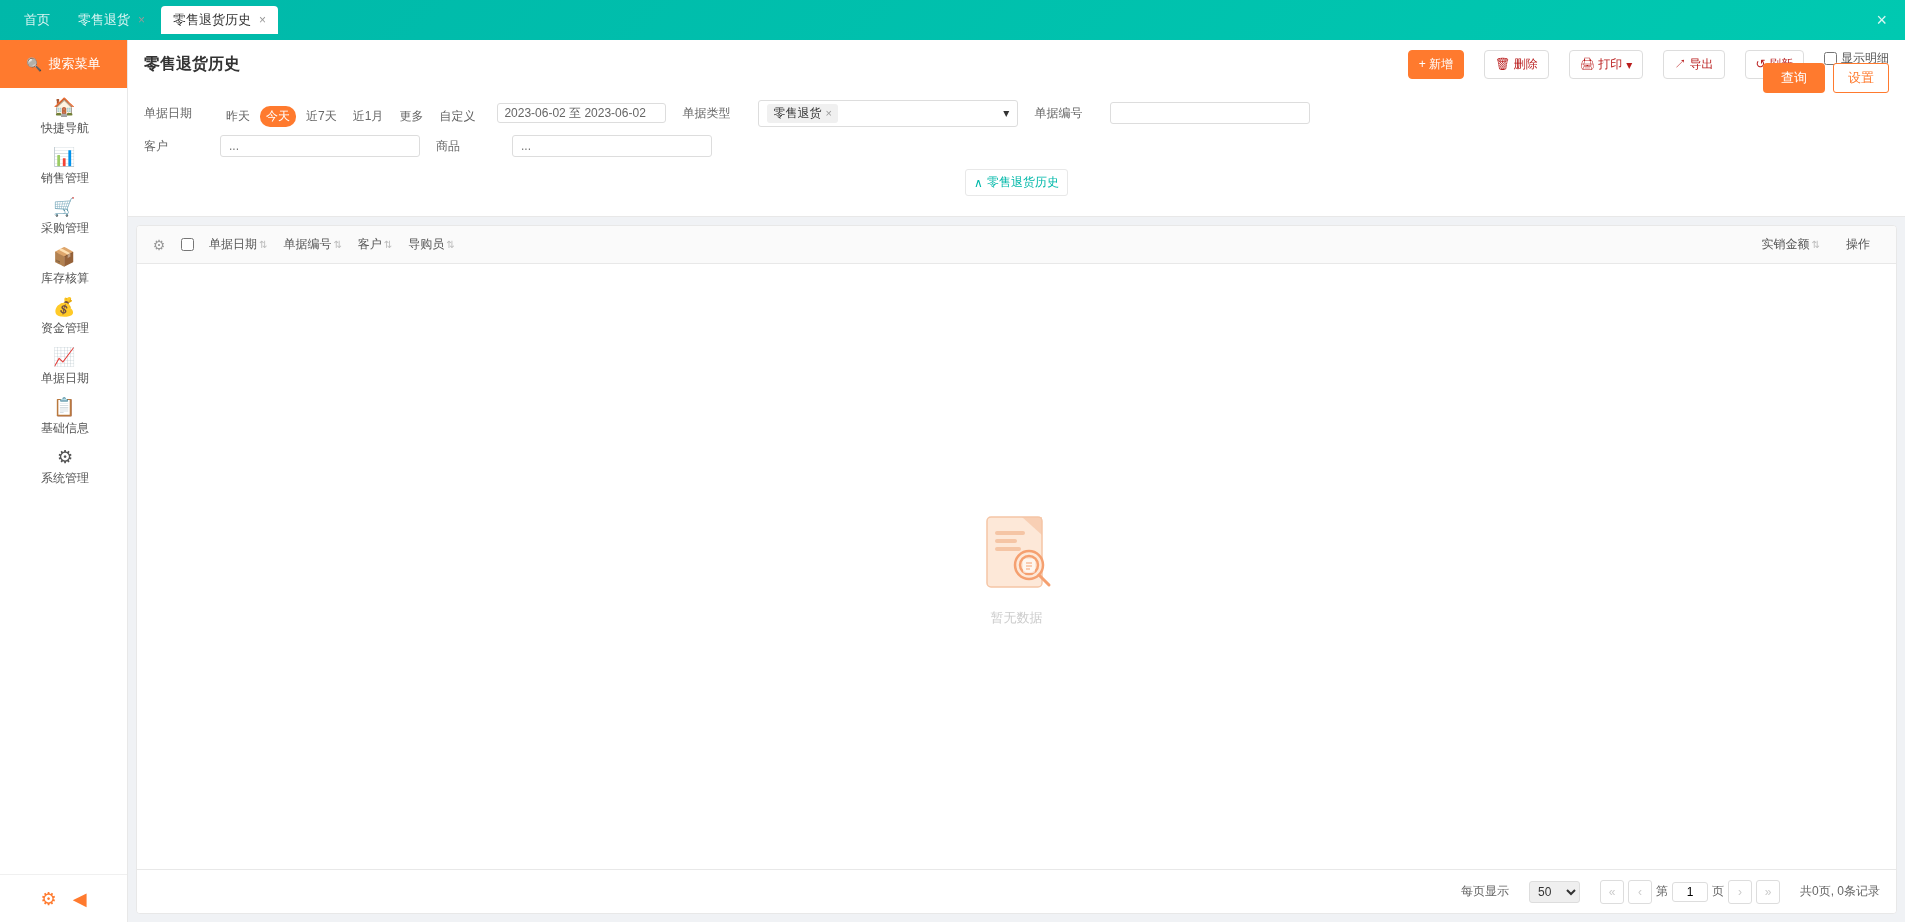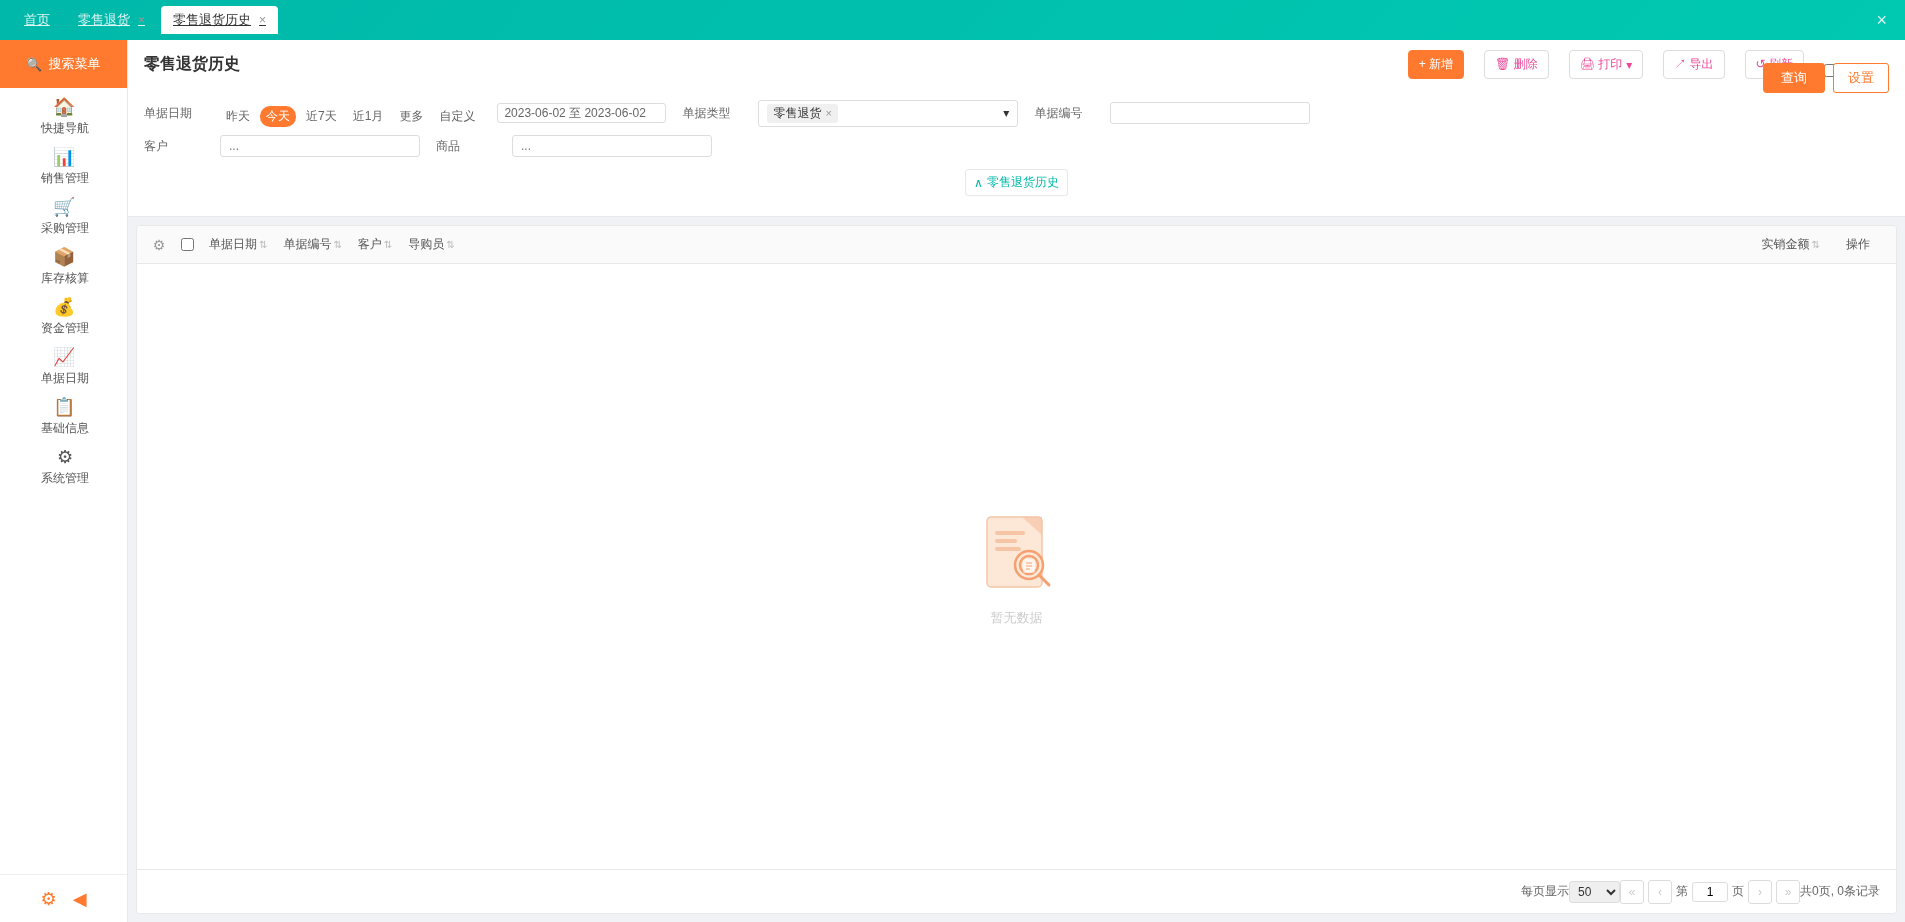--- a/index.html
+++ b/index.html
@@ -24,21 +24,20 @@
       height: 28px;
       padding: 0 12px;
       border-radius: 4px 4px 0 0;
       display: flex;
       align-items: center;
       gap: 6px;
       cursor: pointer;
       color: rgba(255,255,255,0.85);
       font-size: 13px;
       white-space: nowrap;
-      text-decoration: underline;
     }
     .tab-item.active {
       background: #fff;
       color: #333;
     }
     .tab-close {
       font-size: 12px;
       color: #999;
       cursor: pointer;
       margin-left: 2px;
@@ -138,34 +137,34 @@
       justify-content: space-between;
       margin-bottom: 10px;
     }
     .page-title {
       font-size: 16px;
       font-weight: bold;
       color: #333;
     }
     .page-actions {
       display: flex;
-      align-items: flex-end;
+      align-items: flex-start;
       gap: 20px;
     }
     .action-btn {
       display: flex;
       align-items: center;
       gap: 4px;
       padding: 5px 10px;
       border: 1px solid #ddd;
       border-radius: 4px;
       background: #fff;
       cursor: pointer;
       font-size: 12px;
-      color: #ec4899;
+      color: #b91c1c;
     }
     .action-btn-primary {
       background: #ff7a2e;
       border-color: #ff7a2e;
       color: #fff;
     }
     .display-toggle {
       display: flex;
       align-items: center;
       gap: 4px;
@@ -350,21 +349,21 @@
 
     
     .pagination-bar {
       height: 44px;
       background: #fff;
       border-top: 1px solid #e8e8e8;
       display: flex;
       align-items: center;
       justify-content: flex-end;
       padding: 0 16px;
-      gap: 0;
+      gap: 20px;
       flex-shrink: 0;
     }
     .page-size-label { font-size: 12px; color: #666; }
     .page-size-select {
       border: 1px solid #ddd;
       border-radius: 3px;
       padding: 2px 4px;
       font-size: 12px;
       color: #333;
       cursor: pointer;

